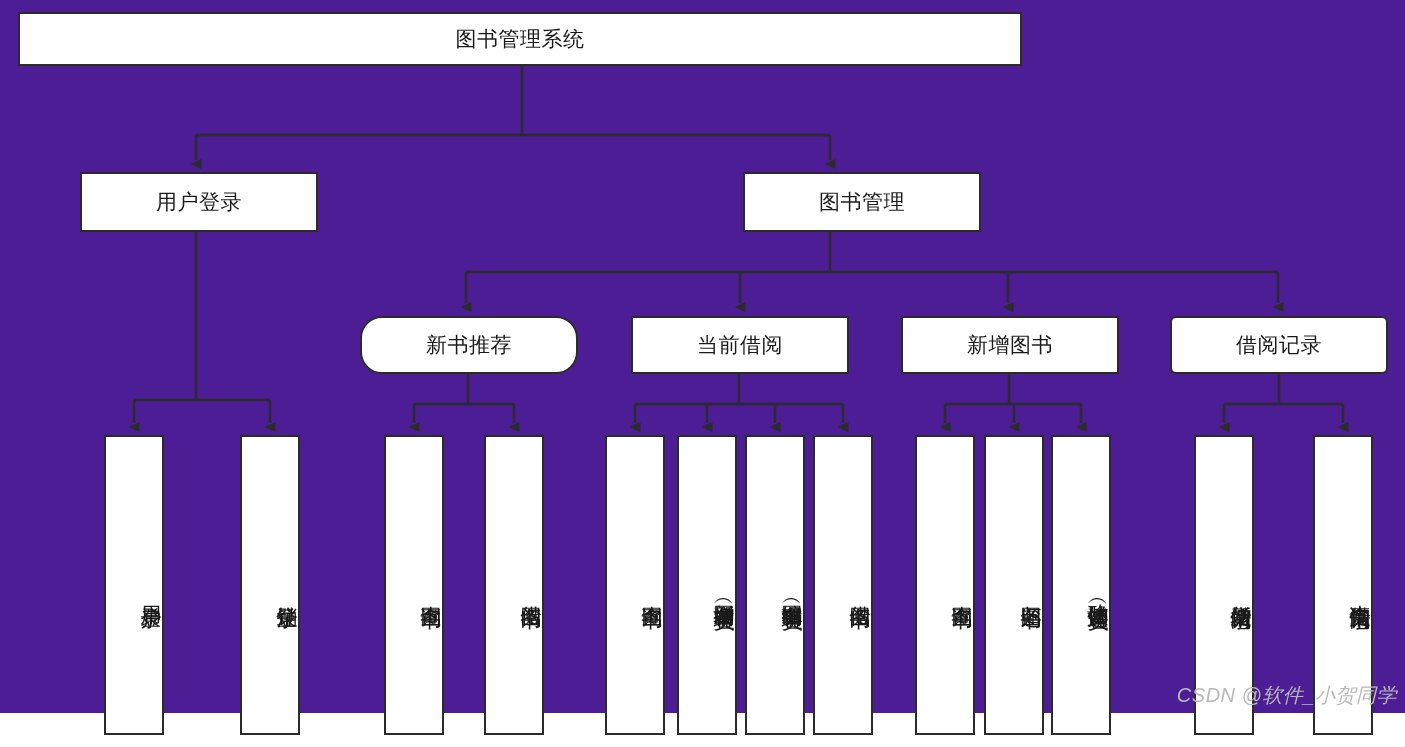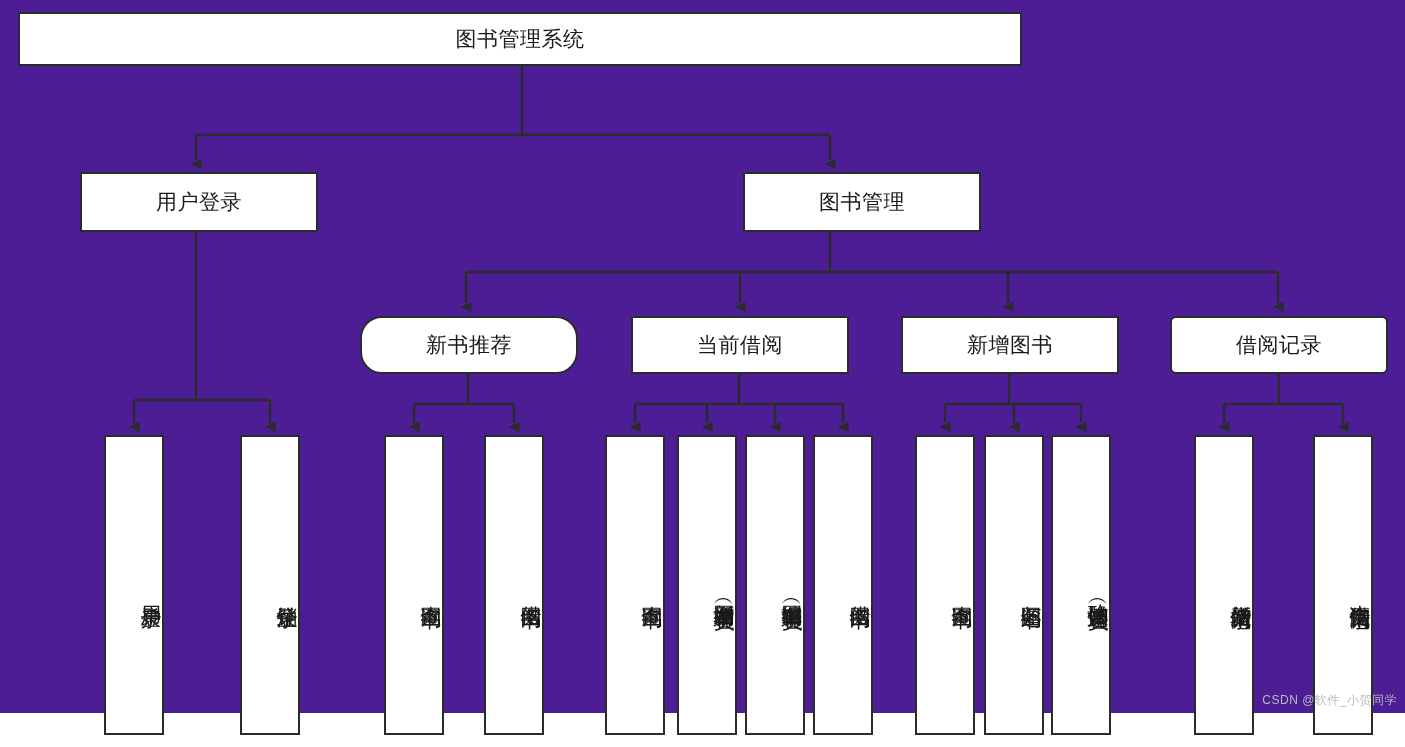--- a/index.html
+++ b/index.html
@@ -53,25 +53,26 @@
   .node.vert .vtext {
     writing-mode: vertical-rl;
     text-orientation: upright;
     display: block;
     letter-spacing: 1px;
   }
   .watermark {
     position: absolute;
     right: 8px;
     bottom: 4px;
-    font-size: 12px;
+    font-size: 20px;
     color: #b9b9b9;
     letter-spacing: 0.5px;
     z-index: 3;
     white-space: nowrap;
+    font-style: italic;
   }
 </style>
 </head>
 <body>
 
 <div id="canvas">
 
   <svg class="wires" viewBox="0 0 1405 747">
     <defs>
       <marker id="arrow" markerWidth="10" markerHeight="11" refX="1" refY="5.5" orient="auto" markerUnits="userSpaceOnUse">

